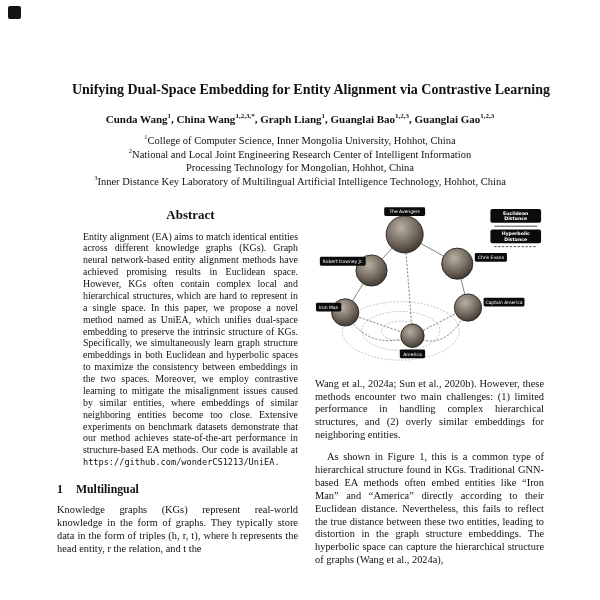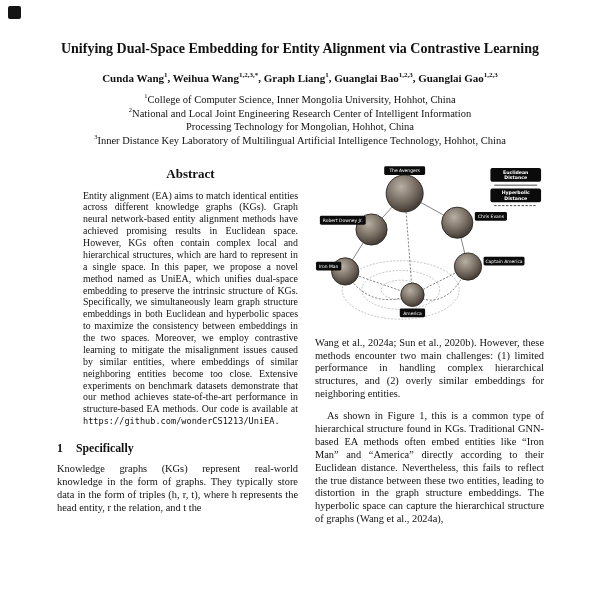--- a/index.html
+++ b/index.html
@@ -8,21 +8,21 @@
     width: 600px; height: 600px; overflow: hidden;
     background: #ffffff; color: #111;
     font-family: "Liberation Serif", "DejaVu Serif", serif;
     position: relative;
   }
   .corner-mark {
     position: absolute; left: 8px; top: 6px;
     width: 13px; height: 13px; background: #141414; border-radius: 2px;
   }
   .title {
-    width: 500px; margin: 40px auto 0; text-align: center;
+    width: 500px; margin: 81px auto 0; text-align: right;
     font-weight: bold; font-size: 14px; line-height: 1.35;
   }
   .authors {
     margin-top: 12px; text-align: center;
     font-size: 11px; font-weight: bold;
   }
   .authors sup { font-size: 7px; font-weight: bold; }
   .affils { margin-top: 8px; text-align: center; font-size: 10.5px; line-height: 1.3; }
   .affils sup { font-size: 6.5px; }
   .columns { display: flex; gap: 17px; margin: 15px 57px 0; }
@@ -59,39 +59,39 @@
   .legline-dashed { stroke: #333; stroke-width: 0.9; stroke-dasharray: 2.4,1.6; }
 </style>
 </head>
 <body>
 
 <div class="corner-mark"></div>
 
 <div class="title">Unifying Dual-Space Embedding for Entity Alignment via Contrastive Learning</div>
 
 <div class="authors">
-  <span><span>Cunda Wang</span><sup>1</sup><span>, </span></span><span><span>Weihua Wang</span><sup>1,2,3,*</sup><span>, </span></span><span><span>Graph Liang</span><sup>1</sup><span>, </span></span><span><span>Guanglai Bao</span><sup>1,2,3</sup><span>, </span></span><span><span>Guanglai Gao</span><sup>1,2,3</sup><span></span></span>
+  <span><span>Cunda Wang</span><sup>1</sup><span>, </span></span><span><span>China Wang</span><sup>1,2,3,*</sup><span>, </span></span><span><span>Graph Liang</span><sup>1</sup><span>, </span></span><span><span>Guanglai Bao</span><sup>1,2,3</sup><span>, </span></span><span><span>Guanglai Gao</span><sup>1,2,3</sup><span></span></span>
 </div>
 
 <div class="affils">
   <div><sup>1</sup><span>College of Computer Science, Inner Mongolia University, Hohhot, China</span></div>
   <div><sup>2</sup><span>National and Local Joint Engineering Research Center of Intelligent Information</span></div>
   <div><span>Processing Technology for Mongolian, Hohhot, China</span></div>
   <div><sup>3</sup><span>Inner Distance Key Laboratory of Multilingual Artificial Intelligence Technology, Hohhot, China</span></div>
 </div>
 
 <div class="columns">
 
   <div class="col-left">
     <div class="abstract">
       <div class="abstract-heading">Abstract</div>
       <p class="abstract-body"><span>Entity alignment (EA) aims to match identical entities across different knowledge graphs (KGs). Graph neural network-based entity alignment methods have achieved promising results in Euclidean space. However, KGs often contain complex local and hierarchical structures, which are hard to represent in a single space. In this paper, we propose a novel method named as UniEA, which unifies dual-space embedding to preserve the intrinsic structure of KGs. Specifically, we simultaneously learn graph structure embeddings in both Euclidean and hyperbolic spaces to maximize the consistency between embeddings in the two spaces. Moreover, we employ contrastive learning to mitigate the misalignment issues caused by similar entities, where embeddings of similar neighboring entities become too close. Extensive experiments on benchmark datasets demonstrate that our method achieves state-of-the-art performance in structure-based EA methods. Our code is available at </span><span class="mono">https://github.com/wonderCS1213/UniEA.</span></p>
     </div>
     <div class="section-heading">
-      <span class="num">1</span><span>Specifically</span>
+      <span class="num">1</span><span>Multilingual</span>
     </div>
     <p class="body">Knowledge graphs (KGs) represent real-world knowledge in the form of graphs. They typically store data in the form of triples (h, r, t), where h represents the head entity, r the relation, and t the</p>
   </div>
 
   <div class="col-right">
     <div class="figure-block">
       <svg width="229" height="168" viewBox="0 0 235 172" xmlns="http://www.w3.org/2000/svg">
         <defs>
           <radialGradient id="ph" cx="40%" cy="32%" r="75%">
             <stop offset="0%" stop-color="#b9b0a4"></stop>

